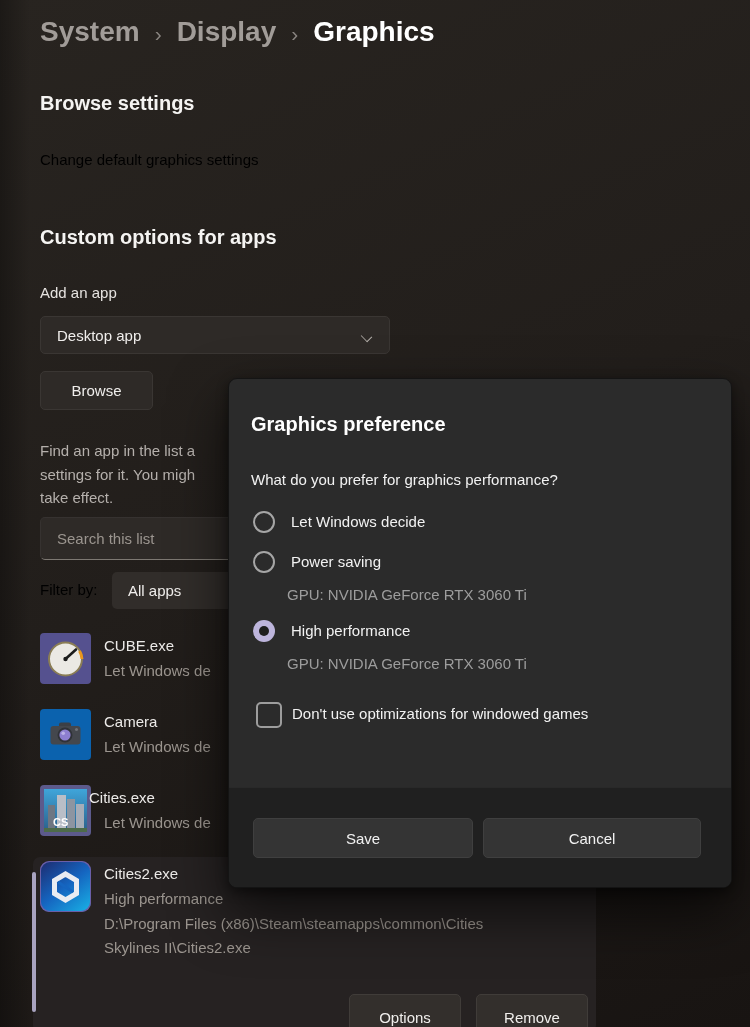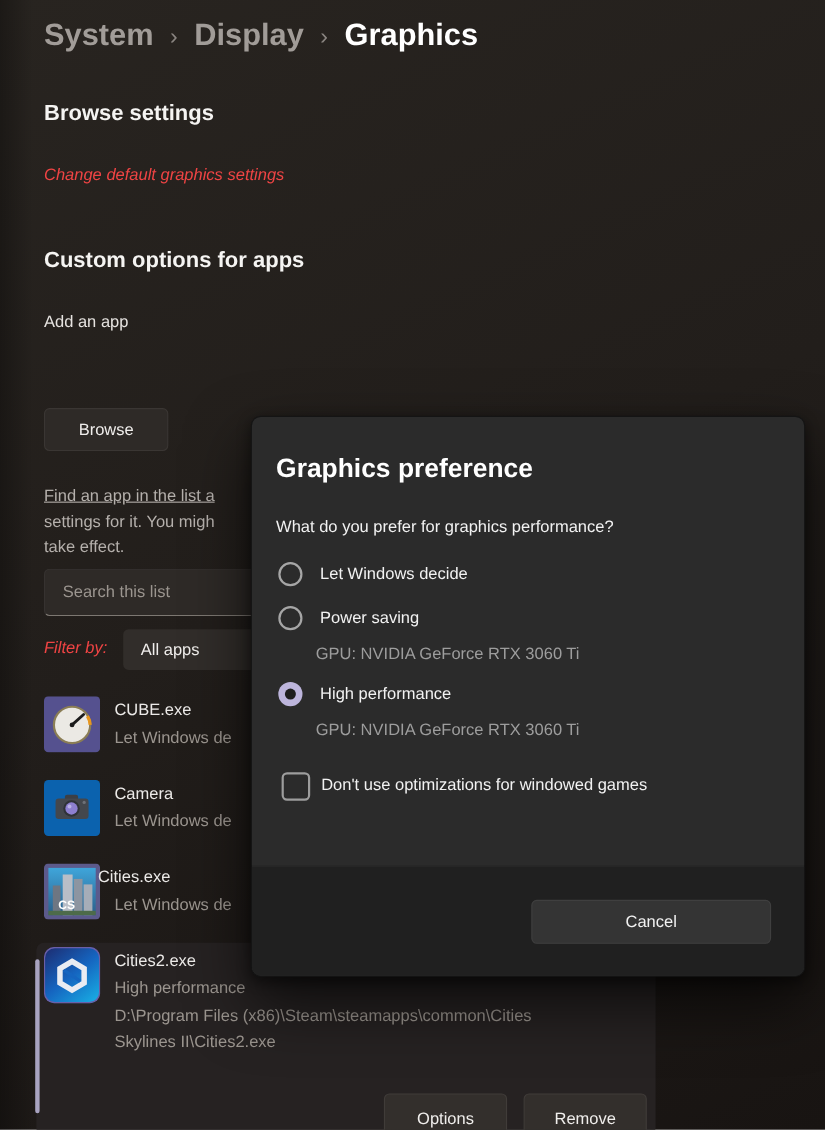--- a/index.html
+++ b/index.html
@@ -16,21 +16,21 @@
 
   
   .breadcrumb { left:40px; top:16px; display:flex; align-items:center; gap:15px;
     font-size:28px; font-weight:600; }
   .crumb { color:#a19c98; cursor:default; }
   .crumb.current { color:#ffffff; }
   .crumb-sep { color:#8a8581; font-size:21px; font-weight:400; padding-top:3px; }
 
   .h2 { font-size:20px; font-weight:700; color:#f5f4f2; }
   .body15 { font-size:15px; }
-  .muted { color:#ef4444;font-style:italic; }
+  .muted { color:#000000; }
   .dimmer { color:#8f8a85; }
 
   
   .field { background:#2e2a27; border:1px solid #3a3633; border-radius:5px; }
   .dropdown { left:40px; top:316px; width:350px; height:38px; display:flex;
     align-items:center; padding:0 16px; font-size:15px; color:#f0eeec; }
   .chev { margin-left:auto; width:11px; height:11px; position:relative; }
   .chev::before { content:""; position:absolute; left:0; top:2px; width:8px; height:8px;
     border-right:1.6px solid #b5b0ab; border-bottom:1.6px solid #b5b0ab;
     transform:rotate(45deg) scale(1,.8); }
@@ -54,21 +54,21 @@
     border-radius:7px; z-index:1; }
   .selbar { left:32px; top:872px; width:4px; height:140px; border-radius:2px;
     background:#a8a3c0; z-index:2; }
   .rowbtn { width:112px; height:46px; background:#332f2c; border:1px solid #403c39;
     border-radius:5px; z-index:2; }
 
   
   .dialog { left:228px; top:378px; width:504px; height:510px; background:#2b2b2b;
     border:1px solid #141414; border-radius:9px; z-index:10; overflow:hidden;
     box-shadow:0 24px 56px rgba(0,0,0,.65), 0 4px 12px rgba(0,0,0,.45); }
-  .dlg-title { left:22px; top:34px; font-size:24px; font-weight:700; color:#ffffff; }
+  .dlg-title { left:22px; top:34px; font-size:20px; font-weight:700; color:#ffffff; }
   .dlg-q { left:22px; top:92px; font-size:15px; color:#f2f2f2; }
   .radio { width:22px; height:22px; border-radius:50%; border:2px solid #a6a6a6; }
   .radio.sel { border:none; background:#bdb5dc; display:flex; align-items:center;
     justify-content:center; }
   .radio.sel::after { content:""; width:10px; height:10px; border-radius:50%;
     background:#1e1e1e; }
   .opt-label { font-size:15px; color:#f2f2f2; }
   .gpu { font-size:15px; color:#9d9d9d; }
   .checkbox { left:27px; top:323px; width:26px; height:26px; border:2px solid #9d9d9d;
     border-radius:5px; background:transparent; }
@@ -90,24 +90,28 @@
     <span class="crumb-sep">›</span>
     <span class="crumb current">Graphics</span>
   </div>
 
   <div class="abs h2" style="left:40px; top:92px;">Browse settings</div>
   <div class="abs body15 muted" style="left:40px; top:151px;">Change default graphics settings</div>
 
   <div class="abs h2" style="left:40px; top:226px;">Custom options for apps</div>
   <div class="abs body15" style="left:40px; top:284px; color:#e6e3e0;">Add an app</div>
 
+  <div class="abs field dropdown">
+    <span>Desktop app</span>
+    <span class="chev"></span>
+  </div>
 
   <button class="abs field btn browse">Browse</button>
 
-  <div class="abs para" style="top:442px;text-decoration:underline;">Find an app in the list a</div>
+  <div class="abs para" style="top:442px;">Find an app in the list a</div>
   <div class="abs para" style="top:466px;">settings for it. You migh</div>
   <div class="abs para" style="top:489px;">take effect.</div>
 
   <input class="abs search" type="text" placeholder="Search this list" style="">
 
   <div class="abs body15 muted" style="left:40px; top:581px;">Filter by:</div>
   <div class="abs allapps">
     <span>All apps</span>
   </div>
 
@@ -193,16 +197,17 @@
     <div class="abs gpu" style="left:58px; top:207px;">GPU: NVIDIA GeForce RTX 3060 Ti</div>
 
     <div class="abs radio sel" style="left:24px; top:241px;"></div>
     <div class="abs opt-label" style="left:62px; top:243px;">High performance</div>
     <div class="abs gpu" style="left:58px; top:276px;">GPU: NVIDIA GeForce RTX 3060 Ti</div>
 
     <div class="abs checkbox"></div>
     <div class="abs opt-label" style="left:63px; top:326px;">Don't use optimizations for windowed games</div>
 
     <div class="abs dlg-footer">
+      <button class="abs btn dlg-btn" style="left:24px;">Save</button>
       <button class="abs btn dlg-btn" style="left:254px; width:218px;">Cancel</button>
     </div>
   </div>
 </div>
 
 </body></html>

